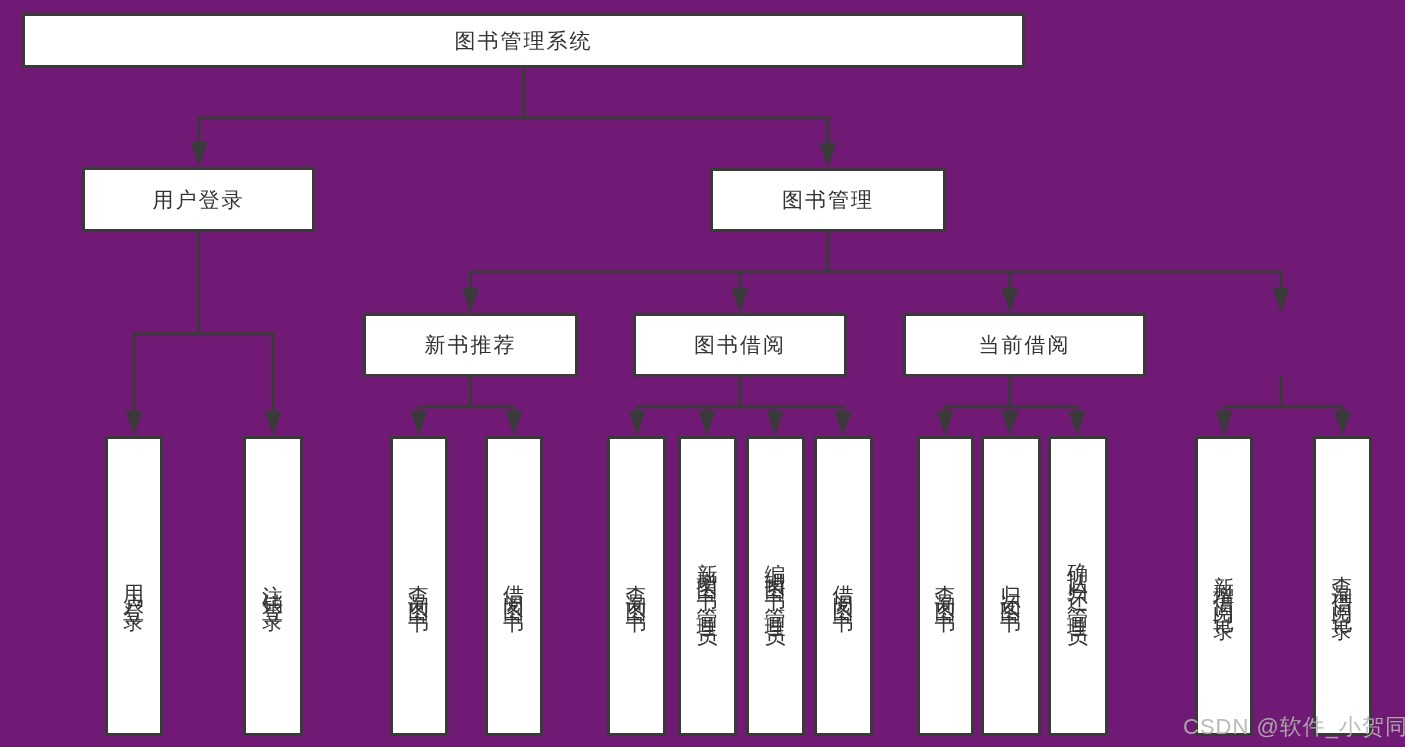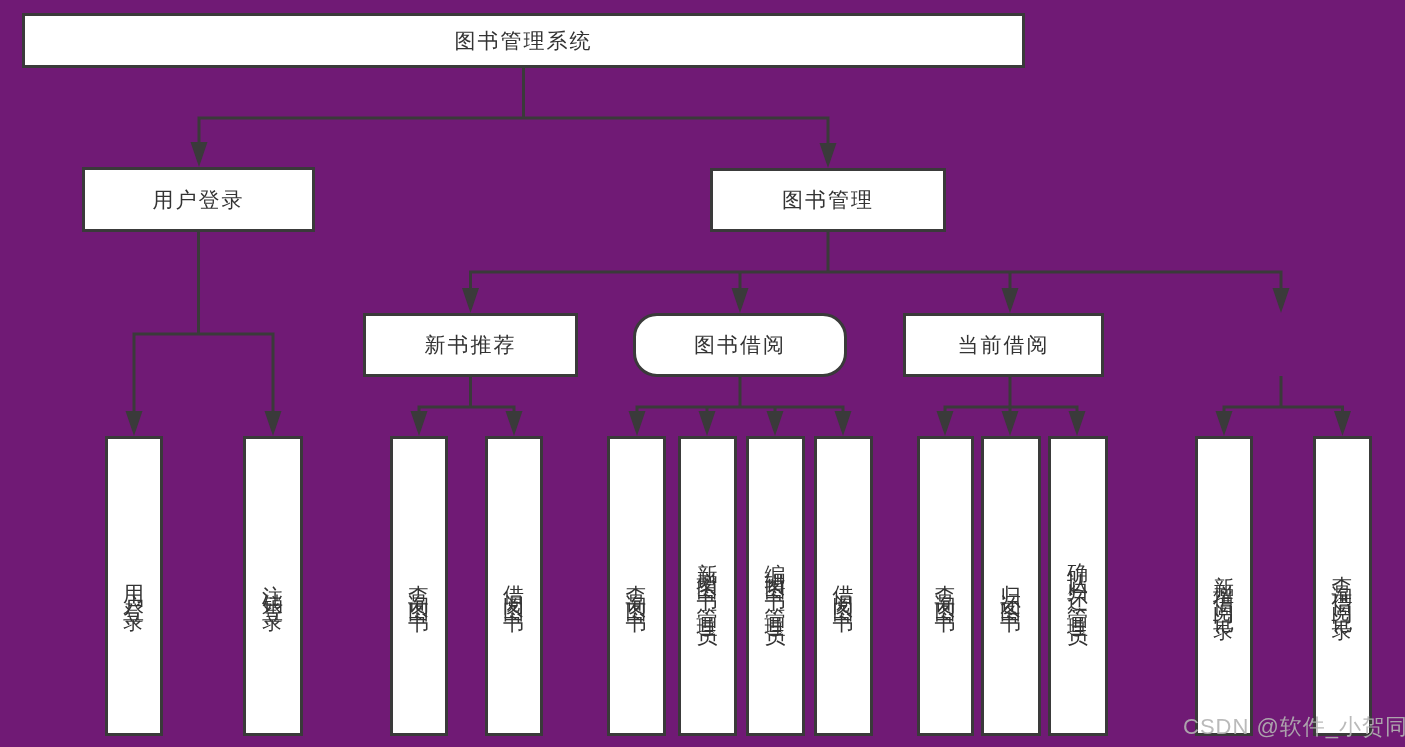--- a/index.html
+++ b/index.html
@@ -59,22 +59,22 @@
     color: rgba(178, 178, 178, 0.9);
     letter-spacing: 1px;
     white-space: nowrap;
     z-index: 3;
   }
   
   .box-root      { left: 22px;   top: 13px;  width: 1003px; height: 55px; }
   .box-login     { left: 82px;   top: 167px; width: 233px;  height: 65px; }
   .box-bookmgmt  { left: 710px;  top: 168px; width: 236px;  height: 64px; font-family: Liberation Mono, monospace; }
   .box-newbook   { left: 363px;  top: 313px; width: 215px;  height: 64px; }
-  .box-borrow    { left: 633px;  top: 313px; width: 214px;  height: 64px; border-radius: 24px; }
-  .box-current   { left: 903px;  top: 313px; width: 201px;  height: 64px; }
+  .box-borrow    { left: 633px;  top: 313px; width: 214px;  height: 64px; }
+  .box-current   { left: 903px;  top: 313px; width: 243px;  height: 64px; }
   .box-records   { left: 1172px; top: 313px; width: 218px;  height: 63px; }
   .leaf-a1 { left: 105px;  width: 58px; }
   .leaf-a2 { left: 243px;  width: 60px; }
   .leaf-b1 { left: 390px;  width: 58px; }
   .leaf-b2 { left: 485px;  width: 58px; }
   .leaf-c1 { left: 607px;  width: 59px; }
   .leaf-c2 { left: 678px;  width: 59px; }
   .leaf-c3 { left: 746px;  width: 59px; }
   .leaf-c4 { left: 814px;  width: 59px; }
   .leaf-d1 { left: 917px;  width: 57px; }

